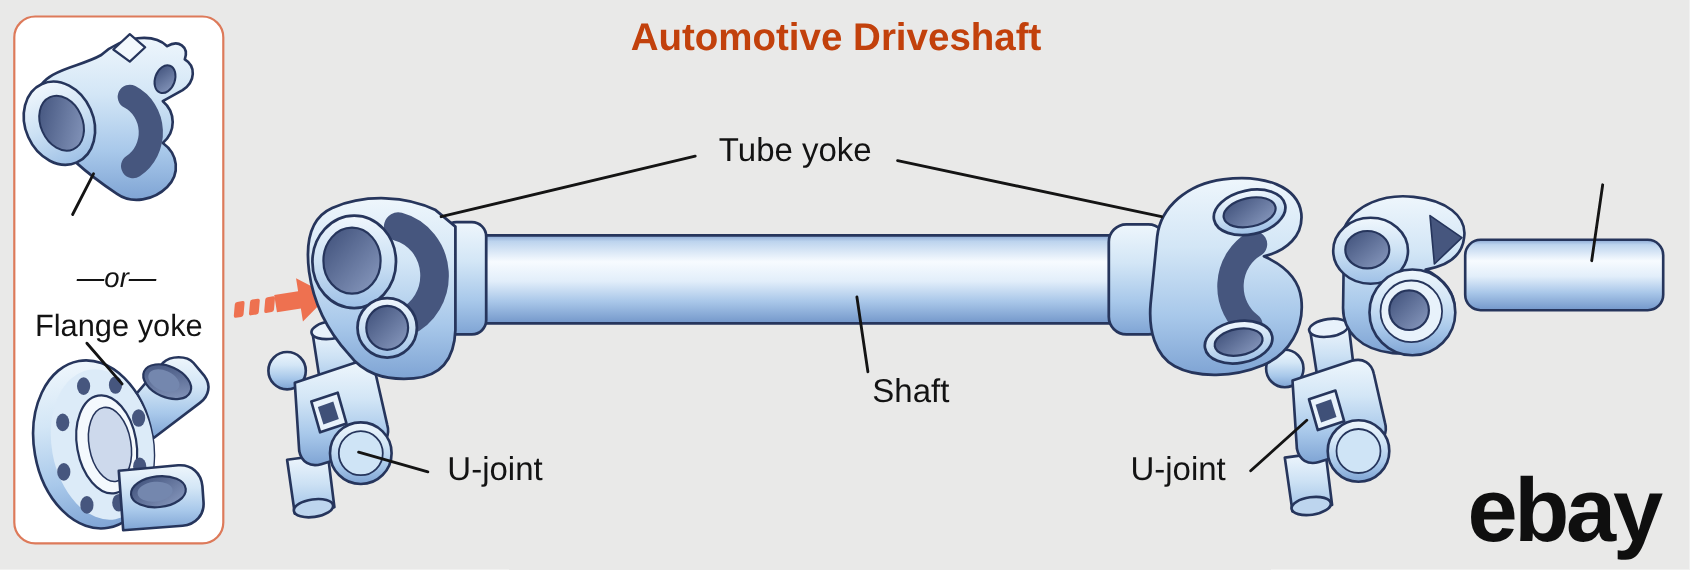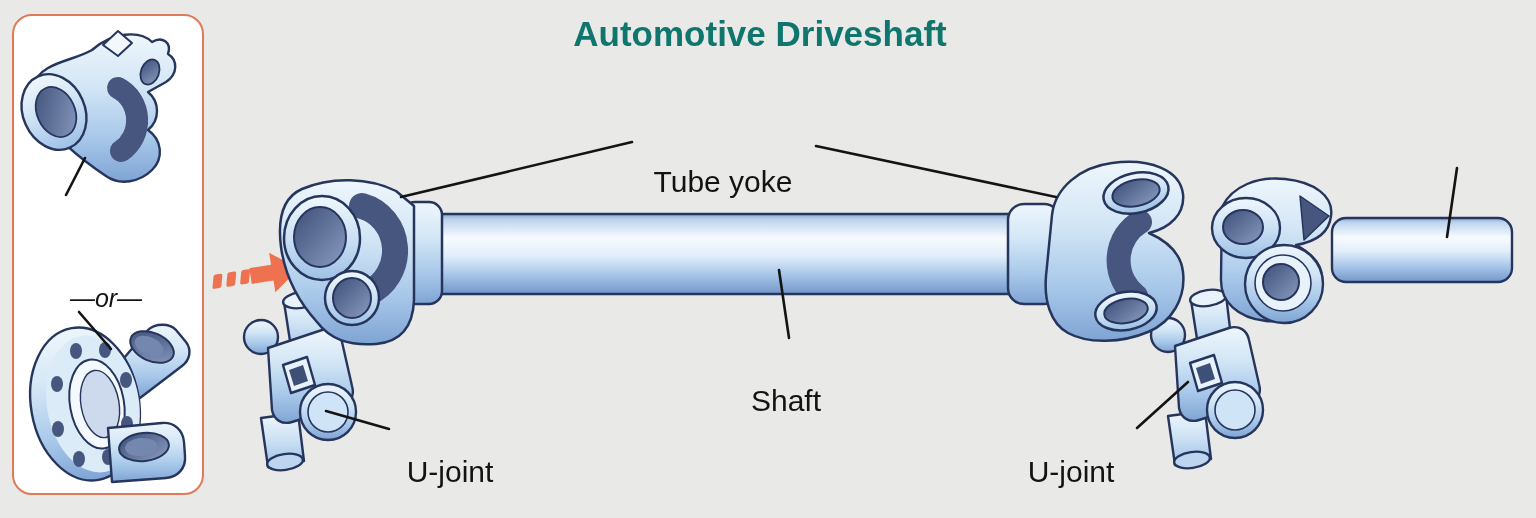--- a/index.html
+++ b/index.html
@@ -8,27 +8,27 @@
     background:#e9e9e8; overflow:hidden;
     font-family:"Liberation Sans", sans-serif;
   }
   .inset-box{
     position:absolute; left:12px; top:14px; width:188px; height:477px;
     background:#ffffff; border:2.5px solid #dd7a5a; border-radius:20px;
   }
   .svg-layer{position:absolute; left:0; top:0; z-index:2; pointer-events:none;}
   .lbl{
     position:absolute; z-index:3; font-size:30px; color:#131313;
-    white-space:nowrap; transform:translateX(-50%); line-height:1.1;margin-top:45px;
+    white-space:nowrap; transform:translateX(-50%); line-height:1.1;
   }
   .lbl.small{font-size:28px;}
   .lbl.or{font-size:25px; font-style:italic;}
   .title{
     position:absolute; z-index:3; left:550px; top:14px; width:420px;
-    text-align:center; font-size:35px; font-weight:700; color:#0f766e;
+    text-align:center; font-size:35px; font-weight:700; color:#c2410c;
     white-space:nowrap;
   }
   .logo{
     position:absolute; z-index:3; left:1334px; top:424px;
     font-size:82px; font-weight:700; letter-spacing:-3px; color:#0f0f0f;
     line-height:1;
   }
 </style>
 </head>
 <body>
@@ -160,19 +160,21 @@
       <line x1="779" y1="270" x2="789" y2="338"></line>
       <line x1="1457" y1="168" x2="1447" y2="237"></line>
       <line x1="326" y1="411" x2="389" y2="429"></line>
       <line x1="1188" y1="382" x2="1137" y2="428"></line>
       <line x1="85" y1="158" x2="66" y2="195"></line>
       <line x1="79" y1="312" x2="111" y2="349"></line>
     </g>
   </svg>
 
   <div class="lbl" style="left:723px; top:120px;">Tube yoke</div>
-  <div class="lbl" style="left:786px; top:339px;">Shaft</div>
+  <div class="lbl" style="left:828px; top:339px;">Shaft</div>
   <div class="lbl" style="left:450px; top:410px;">U-joint</div>
   <div class="lbl" style="left:1071px; top:410px;">U-joint</div>
 
   <div class="lbl or" style="left:106px; top:240px;">—or—</div>
+  <div class="lbl small" style="left:108px; top:281px;">Flange yoke</div>
 
+  <div class="logo">ebay</div>
 </div>
 
 </body></html>

